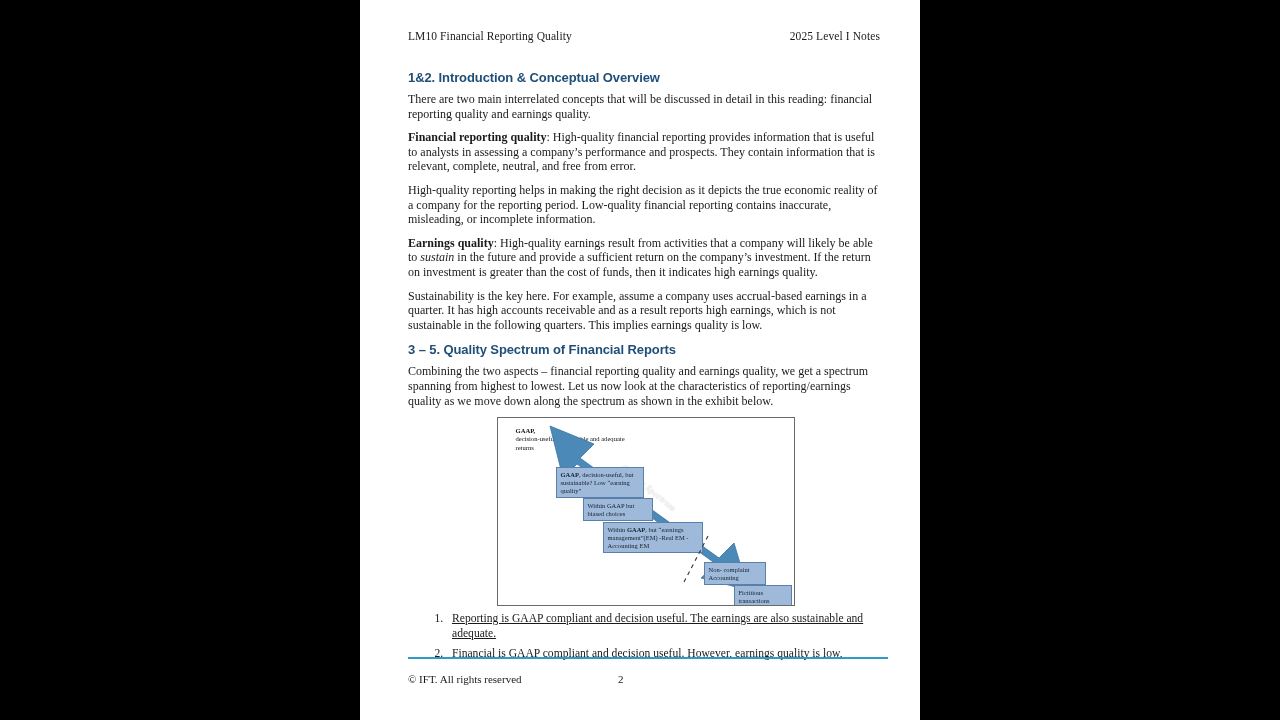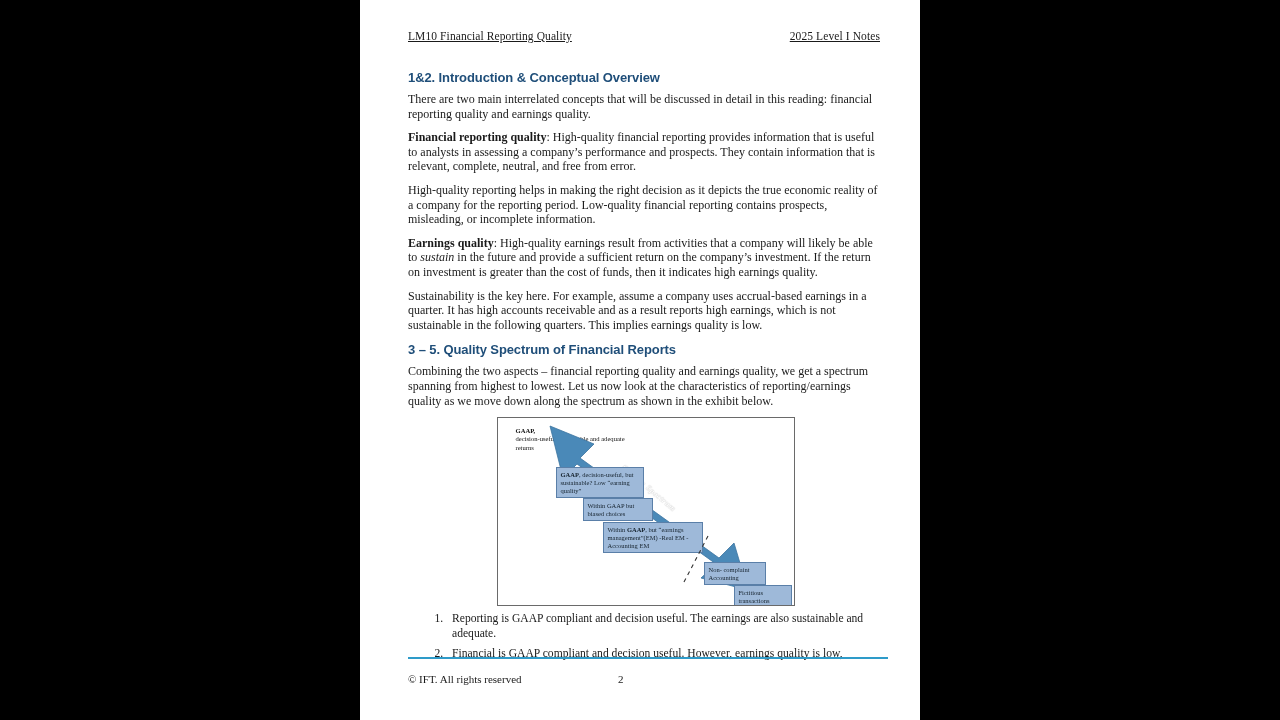--- a/index.html
+++ b/index.html
@@ -25,21 +25,20 @@
   .doc-header {
     position: absolute;
     left: 48px; top: 30px;
     width: 472px;
     display: flex;
     justify-content: space-between;
     align-items: baseline;
     font-size: 11.5px;
     color: #1a1a1a;
     letter-spacing: 0.1px;
-    text-decoration: underline;
   }
   .content {
     position: absolute;
     left: 48px; top: 60px;
     width: 475px;
   }
   h2.section-heading {
     font-family: "Liberation Sans", sans-serif;
     font-size: 13px;
     font-weight: bold;
@@ -121,20 +120,21 @@
   ol.numlist {
     margin: 6px 0 0 0;
     padding: 0 0 0 38px;
     font-size: 11.6px;
     line-height: 14.6px;
     color: #1a1a1a;
   }
   ol.numlist li {
     margin-bottom: 6px;
     padding-left: 6px;
+    text-decoration: underline;
   }
 
   .footer-rule {
     position: absolute;
     left: 48px; top: 657px;
     width: 480px; height: 2.2px;
     background: #2E9BC9;
   }
   .doc-footer {
     position: absolute;
@@ -158,21 +158,21 @@
     </div>
 
     <div class="content">
 
       <h2 class="section-heading">1&amp;2. Introduction &amp; Conceptual Overview</h2>
 
       <p class="para"><span>There are two main interrelated concepts that will be discussed in detail in this reading: financial reporting quality and earnings quality.</span></p>
 
       <p class="para"><b>Financial reporting quality</b><span>:  High-quality financial reporting provides information that is useful to analysts in assessing a company’s performance and prospects. They contain information that is relevant, complete, neutral, and free from error.</span></p>
 
-      <p class="para"><span>High-quality reporting helps in making the right decision as it depicts the true economic reality of a company for the reporting period. Low-quality financial reporting contains prospects, misleading, or incomplete information.</span></p>
+      <p class="para"><span>High-quality reporting helps in making the right decision as it depicts the true economic reality of a company for the reporting period. Low-quality financial reporting contains inaccurate, misleading, or incomplete information.</span></p>
 
       <p class="para"><b>Earnings quality</b><span>: High-quality earnings result from activities that a company will likely be able to </span><i>sustain</i><span> in the future and provide a sufficient return on the company’s investment. If the return on investment is greater than the cost of funds, then it indicates high earnings quality.</span></p>
 
       <p class="para"><span>Sustainability is the key here. For example, assume a company uses accrual-based earnings in a quarter. It has high accounts receivable and as a result reports high earnings, which is not sustainable in the following quarters. This implies earnings quality is low.</span></p>
 
       <h2 class="section-heading">3 – 5. Quality Spectrum of Financial Reports</h2>
 
       <p class="para"><span>Combining the two aspects – financial reporting quality and earnings quality, we get a spectrum spanning from highest to lowest. Let us now look at the characteristics of reporting/earnings quality as we move down along the spectrum as shown in the exhibit below.</span></p>
 
       <div class="exhibit-wrap">

